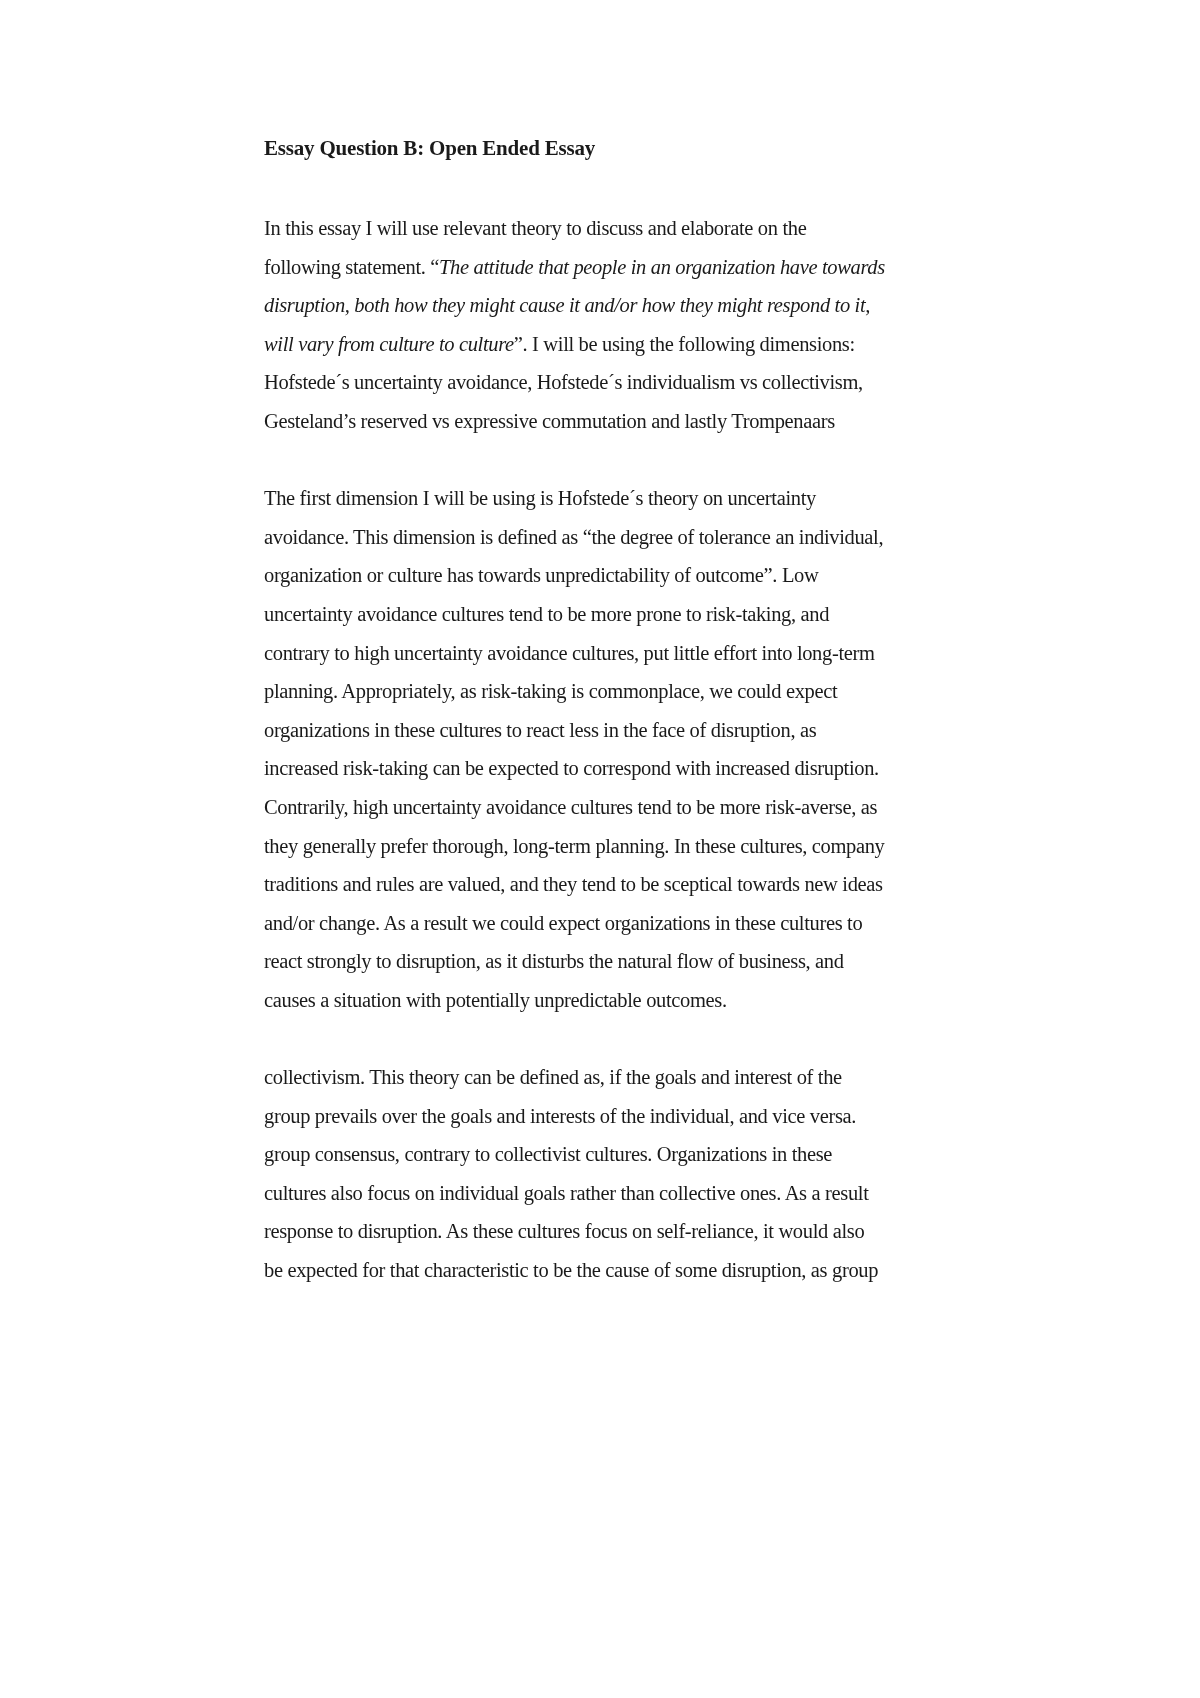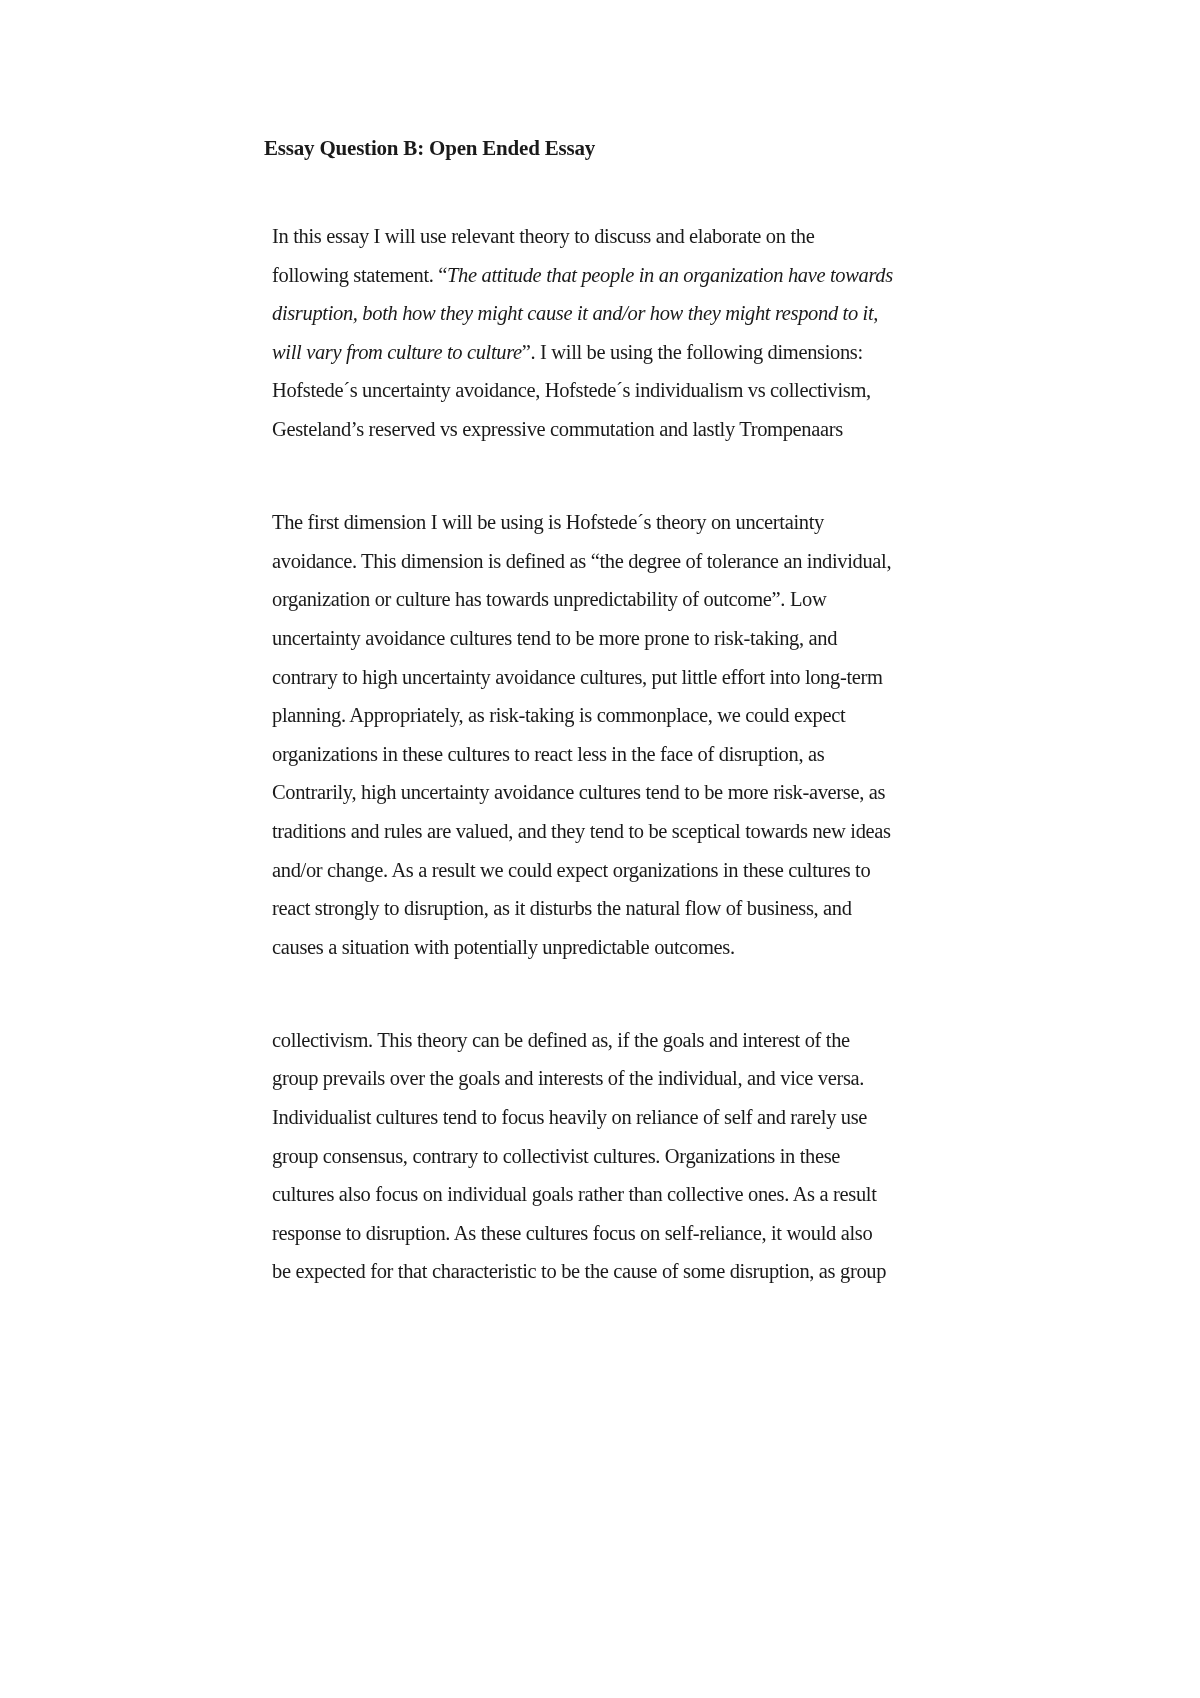--- a/index.html
+++ b/index.html
@@ -31,21 +31,21 @@
     .title {
       font-weight: bold;
       font-size: 21px;
       line-height: 32px;
       height: 32px;
       margin: 0;
       white-space: nowrap;
       letter-spacing: -0.2px;
     }
     .para {
-      margin: 8px;
+      margin: 0;
     }
     .line {
       font-size: 20.5px;
       line-height: 38.6px;
       height: 38.6px;
       white-space: nowrap;
       letter-spacing: -0.35px;
     }
     .gap-title { height: 45px; }
     .gap-para { height: 38.6px; }
@@ -72,33 +72,34 @@
     <div class="gap-para"></div>
 
     <div class="para">
       <div class="line">The first dimension I will be using is Hofstede´s theory on uncertainty</div>
       <div class="line">avoidance. This dimension is defined as “the degree of tolerance an individual,</div>
       <div class="line">organization or culture has towards unpredictability of outcome”. Low</div>
       <div class="line">uncertainty avoidance cultures tend to be more prone to risk-taking, and</div>
       <div class="line">contrary to high uncertainty avoidance cultures, put little effort into long-term</div>
       <div class="line">planning. Appropriately, as risk-taking is commonplace, we could expect</div>
       <div class="line">organizations in these cultures to react less in the face of disruption, as</div>
+      <div class="line">increased risk-taking can be expected to correspond with increased disruption.</div>
       <div class="line">Contrarily, high uncertainty avoidance cultures tend to be more risk-averse, as</div>
+      <div class="line">they generally prefer thorough, long-term planning. In these cultures, company</div>
       <div class="line">traditions and rules are valued, and they tend to be sceptical towards new ideas</div>
       <div class="line">and/or change. As a result we could expect organizations in these cultures to</div>
       <div class="line">react strongly to disruption, as it disturbs the natural flow of business, and</div>
       <div class="line">causes a situation with potentially unpredictable outcomes.</div>
     </div>
 
     <div class="gap-para"></div>
 
     <div class="para">
       <div class="line">collectivism. This theory can be defined as, if the goals and interest of the</div>
       <div class="line">group prevails over the goals and interests of the individual, and vice versa.</div>
-      <div class="line">Individualist cultures tend to focus heavily on reliance of self and rarely use</div>
       <div class="line">group consensus, contrary to collectivist cultures. Organizations in these</div>
       <div class="line">cultures also focus on individual goals rather than collective ones. As a result</div>
       <div class="line">response to disruption. As these cultures focus on self-reliance, it would also</div>
       <div class="line">be expected for that characteristic to be the cause of some disruption, as group</div>
     </div>
 
   </div>
 </div>
 
 </body></html>

